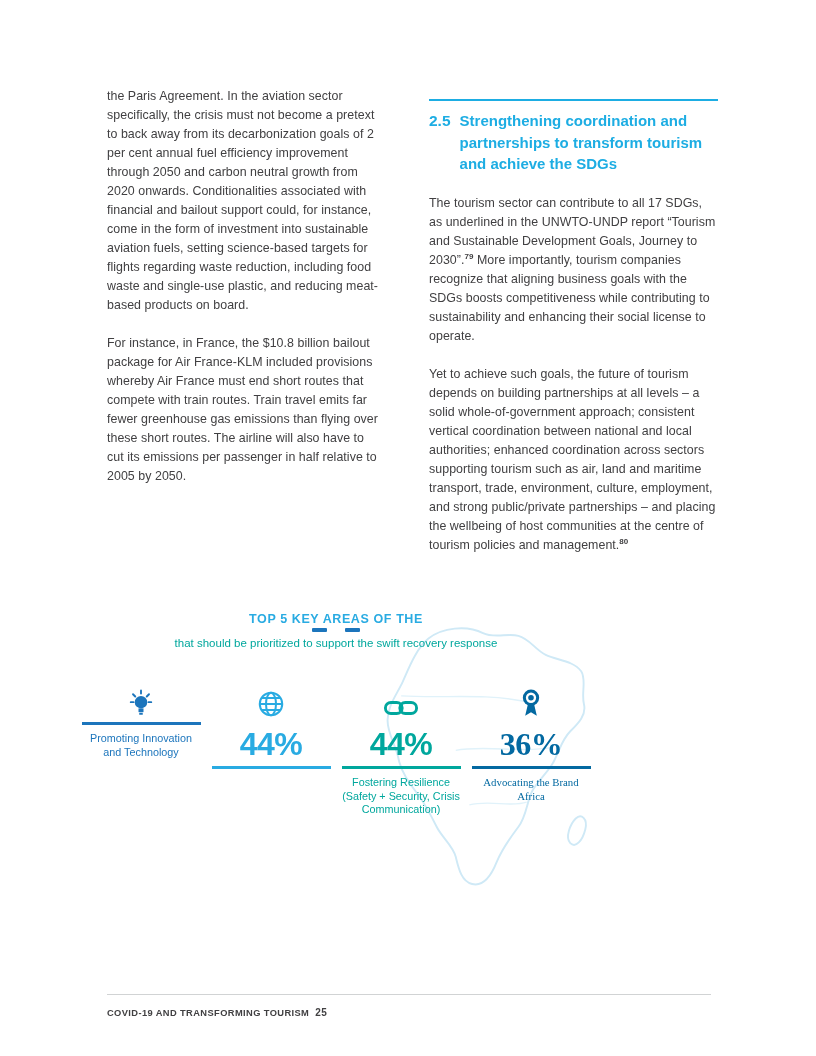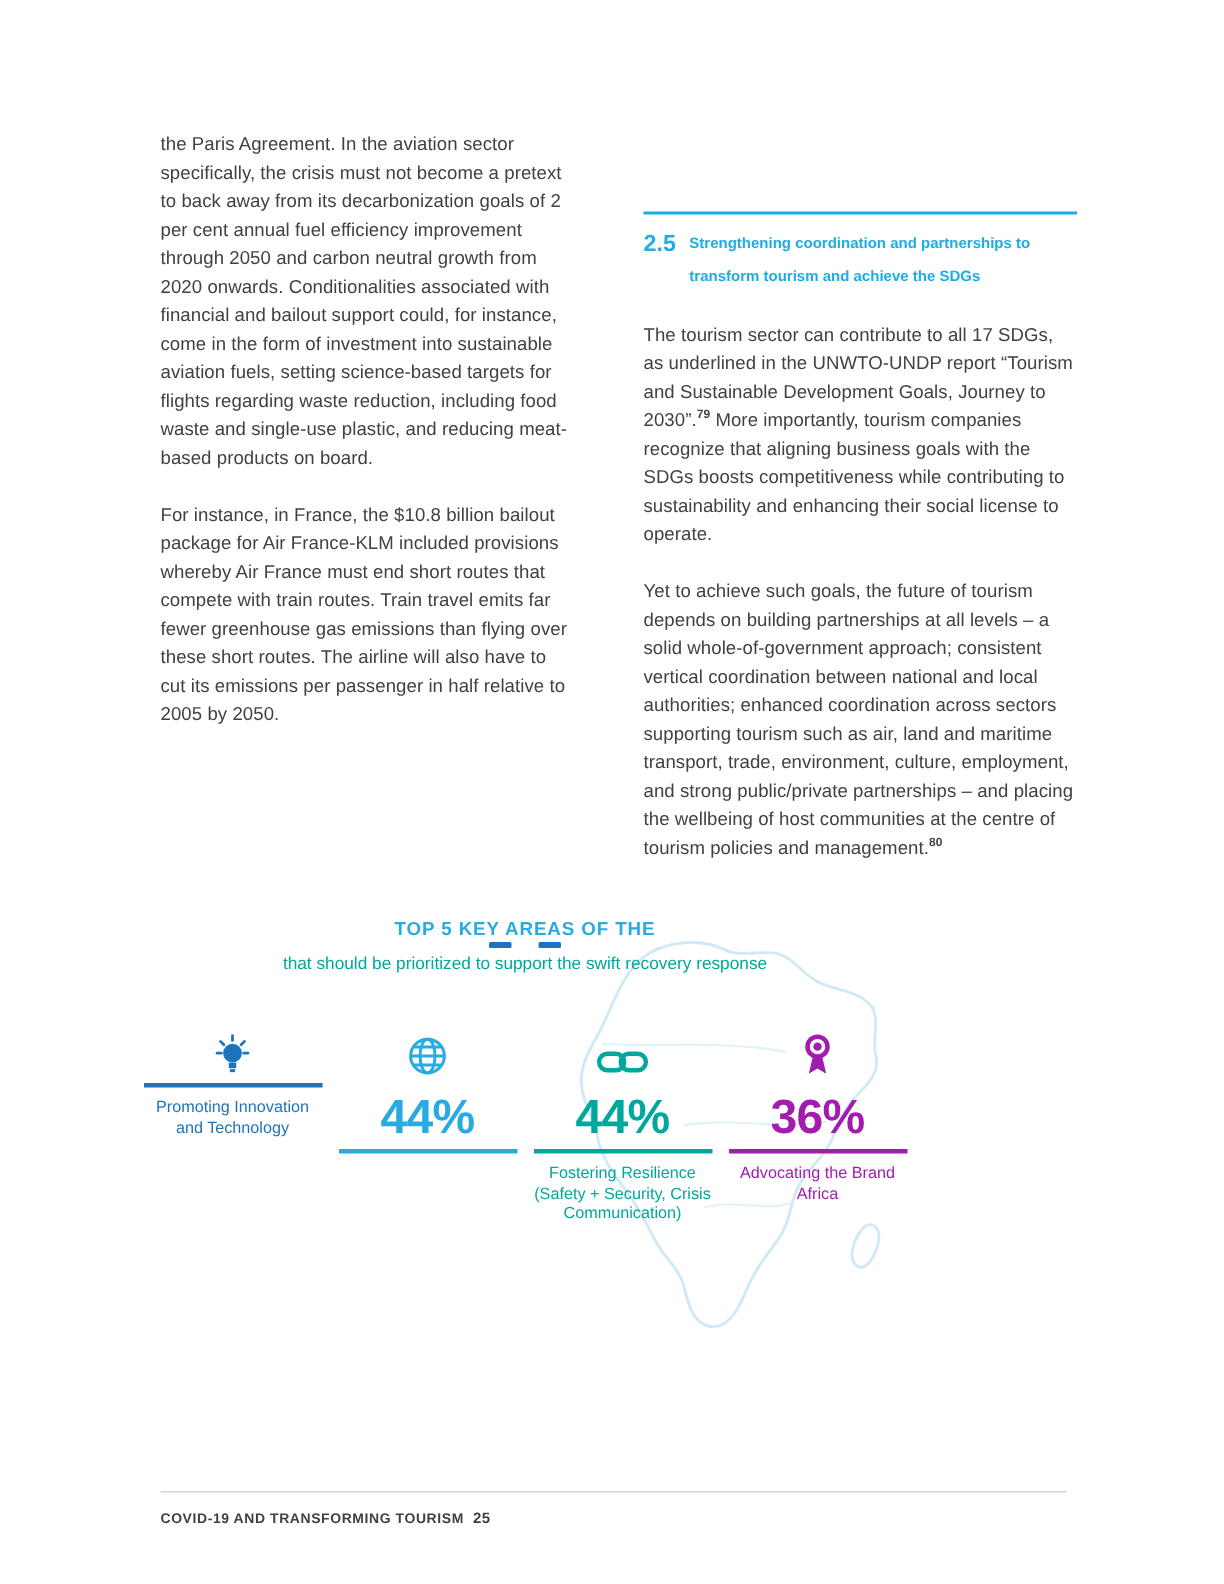--- a/index.html
+++ b/index.html
@@ -6,26 +6,26 @@
   .page {
     position:relative; width:816px; height:1056px; background:#ffffff;
     font-family:"Liberation Sans", sans-serif; color:#414042; overflow:hidden;
   }
   
   .col-left  { position:absolute; left:107px; top:87px;  width:274px; }
   .col-right { position:absolute; left:429px; top:99px;  width:289px; }
   p.body { font-size:12.4px; line-height:19px; margin:0 0 19px 0; letter-spacing:0.05px; }
   sup.fn-ref { font-size:8px; font-weight:700; line-height:0; }
 
-  .section-heading { border-top:2px solid #1dade3; padding-top:9px; display:flex; gap:9px; margin-bottom:19px;margin-top:42px; }
+  .section-heading { border-top:2px solid #1dade3; padding-top:9px; display:flex; gap:9px; margin-bottom:19px; }
   .sec-num  { color:#1dade3; font-weight:700; font-size:15.5px; line-height:21.5px; flex:0 0 auto; }
-  .sec-title{ color:#1dade3; font-weight:700; font-size:10px; line-height:21.5px; }
+  .sec-title{ color:#1dade3; font-weight:700; font-size:15px; line-height:21.5px; }
 
   
-  .infographic { position:absolute; left:0; top:612px; width:672px; height:305px; text-align:center;padding-left:14px; }
+  .infographic { position:absolute; left:0; top:612px; width:672px; height:305px; text-align:center; }
   .africa-map { position:absolute; left:318px; top:2px; z-index:0; }
   .ig-inner { position:relative; z-index:1; }
   .ig-title1 { color:#29abe2; font-weight:700; font-size:12.5px; letter-spacing:0.6px; }
   .ig-title2-row { display:flex; justify-content:center; align-items:center; margin-top:2px; }
   .ig-title2 { color:#1c75bc; font-weight:700; font-size:17.5px; letter-spacing:0.2px; }
   .ig-dash { width:15px; height:4px; background:#1c75bc; margin:0 9px; border-radius:1px; }
   .ig-sub { color:#00a79d; font-size:11.5px; margin-top:5px; }
   .ig-items { display:flex; justify-content:center; gap:11px; margin-top:36px; }
   .ig-item { width:119px; }
   .ig-icon { height:34px; display:flex; align-items:flex-end; justify-content:center; }
@@ -117,21 +117,21 @@
             <svg width="36" height="22" viewBox="0 0 30 16" fill="none" stroke="currentColor" stroke-width="2.4">
                 <rect x="2" y="3.4" width="14" height="9.2" rx="4.6"></rect>
                 <rect x="14" y="3.4" width="14" height="9.2" rx="4.6"></rect>
               </svg>
           </div>
           <div class="ig-value">44%</div>
           <div class="ig-rule"></div>
           <div class="ig-label">Fostering Resilience (Safety + Security, Crisis Communication)</div>
         </div>
 
-        <div class="ig-item" style="color: #a21caf;">
+        <div class="ig-item" style="color: #0369a1; font-family: Liberation Serif, serif;">
           <div class="ig-icon">
             <svg width="28" height="32" viewBox="0 0 24 26">
                 <path d="M9.5 13.5 L7 24 L12 21 L17 24 L14.5 13.5 Z" fill="currentColor"></path>
                 <circle cx="12" cy="8.5" r="7" fill="currentColor"></circle>
                 <circle cx="12" cy="8.5" r="4.4" fill="#ffffff"></circle>
                 <circle cx="12" cy="8.5" r="2.4" fill="currentColor"></circle>
               </svg>
           </div>
           <div class="ig-value">36%</div>
           <div class="ig-rule"></div>

